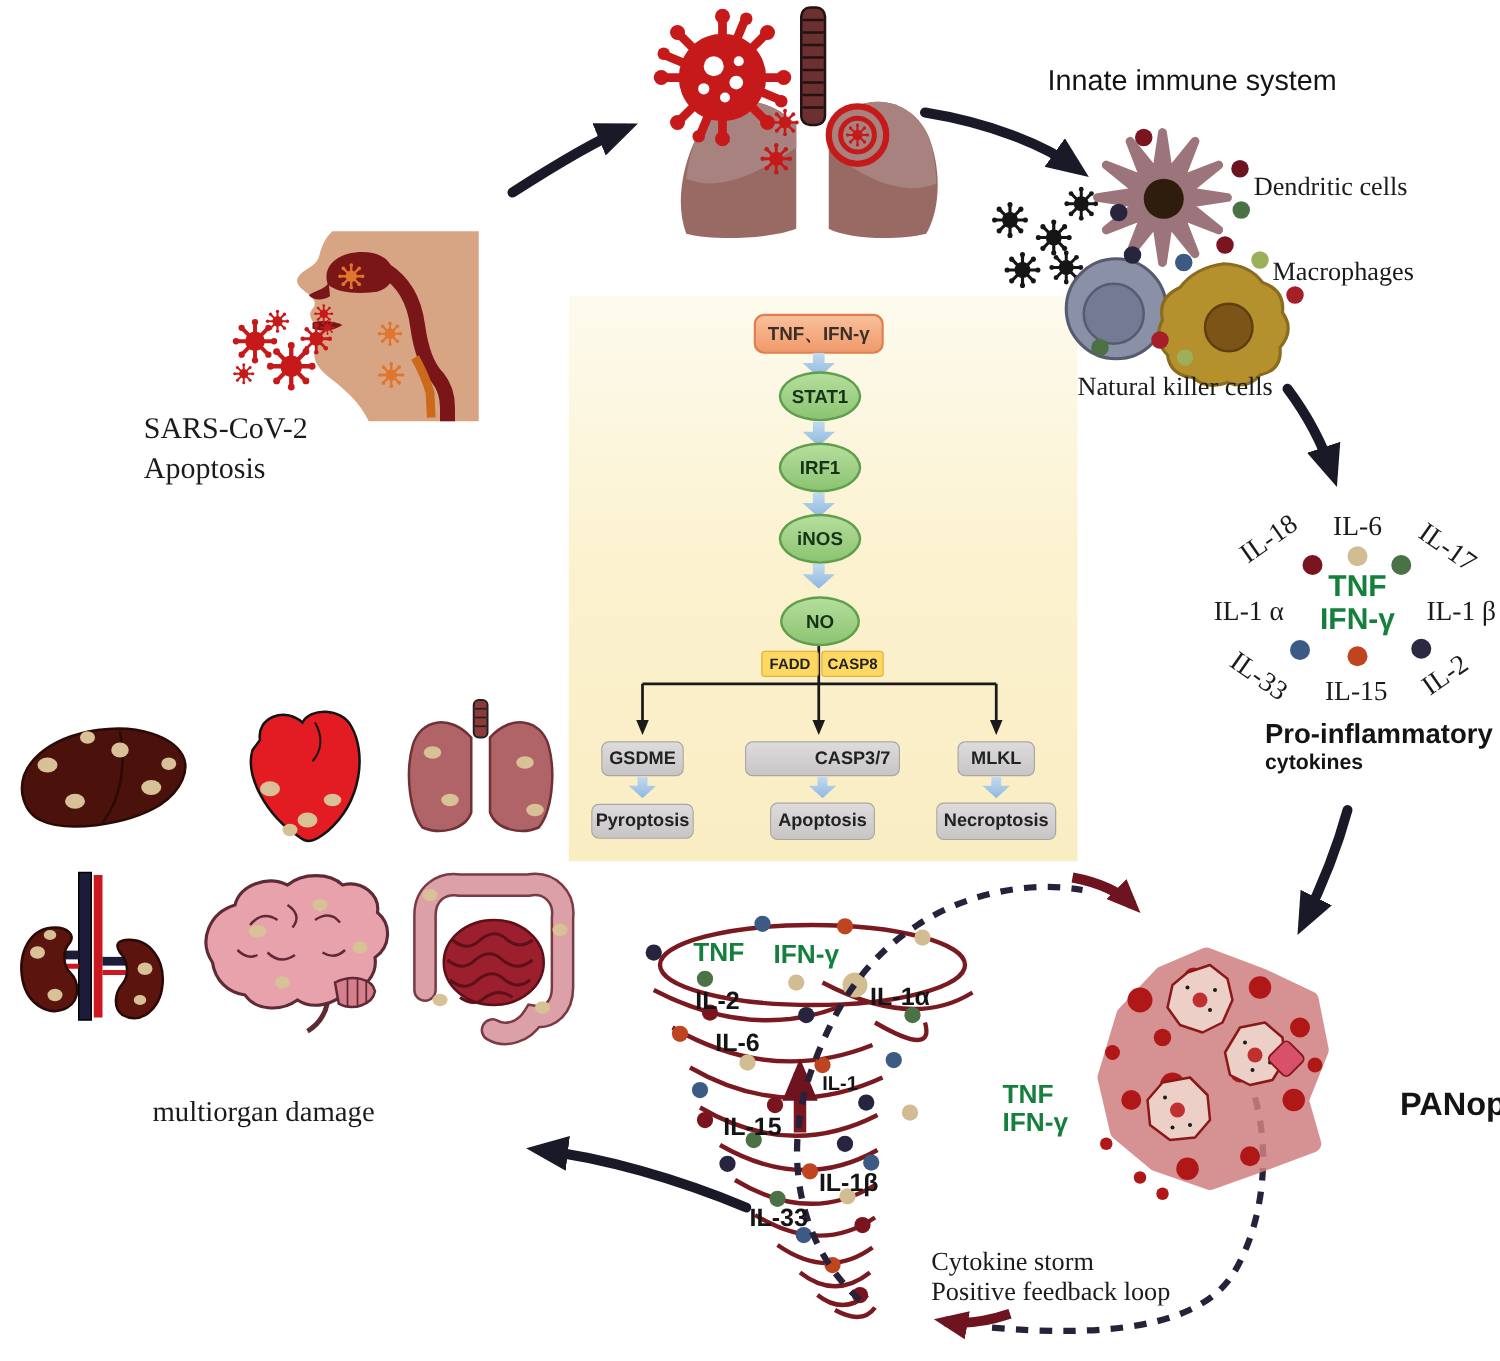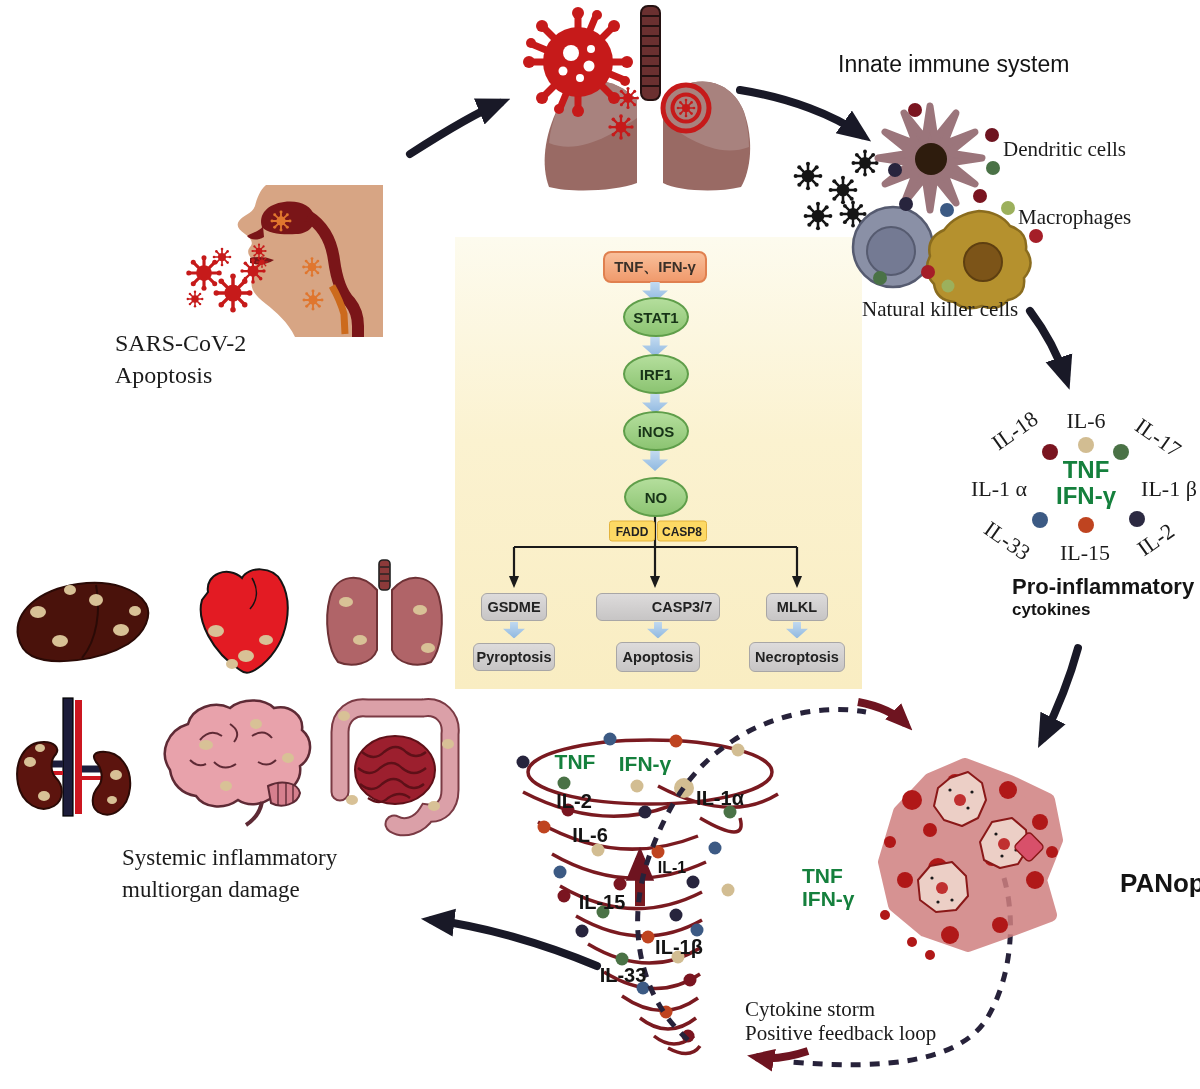--- a/index.html
+++ b/index.html
@@ -479,16 +479,15 @@
 <span class="lbl sans ctr" style="left:590px;top:835px;font-size:20px;font-weight:bold;">IL-6</span>
 <span class="lbl sans ctr" style="left:672px;top:868px;font-size:16px;font-weight:bold;">IL-1</span>
 <span class="lbl sans ctr" style="left:602px;top:902px;font-size:20px;font-weight:bold;">IL-15</span>
 <span class="lbl sans ctr" style="left:679px;top:947px;font-size:20px;font-weight:bold;">IL-1β</span>
 <span class="lbl sans ctr" style="left:623px;top:975px;font-size:20px;font-weight:bold;">IL-33</span>
 <span class="lbl sans darkred" style="left:802px;top:864px;font-size:21px;">TNF</span>
 <span class="lbl sans darkred" style="left:802px;top:887px;font-size:21px;">IFN-γ</span>
 <span class="lbl serif" style="left:745px;top:998px;font-size:21px;">Cytokine storm</span>
 <span class="lbl serif" style="left:745px;top:1022px;font-size:21px;text-align:right;">Positive feedback loop</span>
 
-<span class="lbl serif" style="left:122px;top:845px;font-size:23px;">Systemic inflammatory</span>
 <span class="lbl serif" style="left:122px;top:877px;font-size:23px;">multiorgan damage</span>
 
 </div>
 
 </body></html>

